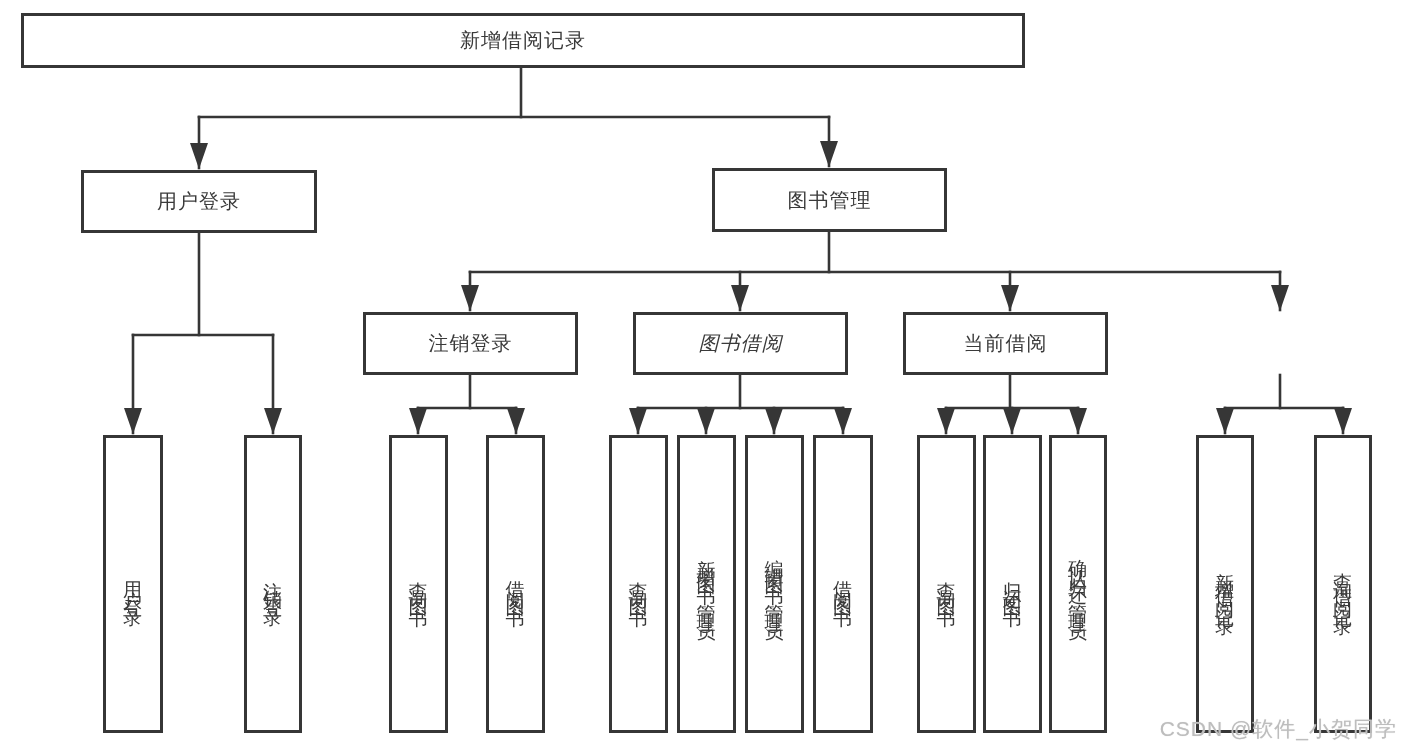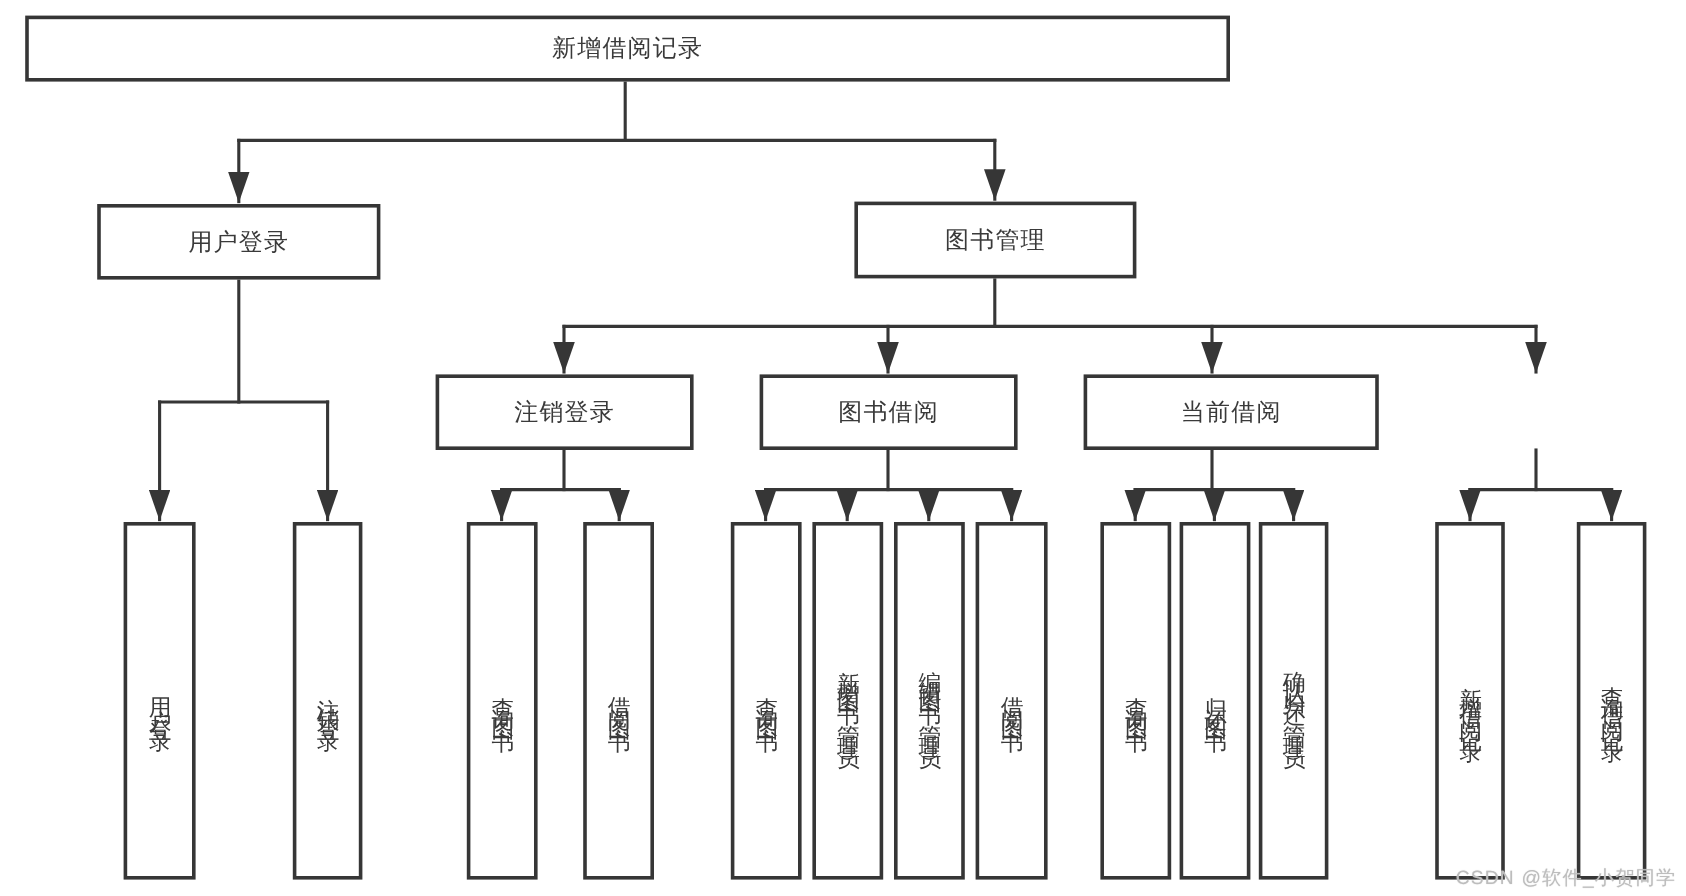--- a/index.html
+++ b/index.html
@@ -40,21 +40,21 @@
     text-orientation:mixed;
     font-size:19px;
     letter-spacing:9px;
     line-height:1;
     color:var(--text);
     white-space:nowrap;
   }
   .watermark{
     position:absolute;
     right:8px;bottom:4px;
-    font-size:16px;
+    font-size:21px;
     color:#bdbdbd;
     letter-spacing:1px;
     z-index:3;
     text-shadow:0 0 1px #d8d8d8;
   }
 </style>
 </head>
 <body>
 
 <div id="canvas">
@@ -116,24 +116,24 @@
   <div class="hbox" style="left:81px;top:170px;width:236px;height:63px;">
     <span>用户登录</span>
   </div>
   <div class="hbox" style="left:712px;top:168px;width:235px;height:64px;">
     <span>图书管理</span>
   </div>
 
   <div class="hbox" style="left:363px;top:312px;width:215px;height:63px;">
     <span>注销登录</span>
   </div>
-  <div class="hbox" style="left:633px;top:312px;width:215px;height:63px;">
+  <div class="hbox" style="left:633px;top:312px;width:215px;height:63px;font-style:italic;">
     <span>图书借阅</span>
   </div>
-  <div class="hbox" style="left:903px;top:312px;width:246px;height:63px;">
+  <div class="hbox" style="left:903px;top:312px;width:205px;height:63px;">
     <span>当前借阅</span>
   </div>
 
   <div class="vbox" style="left:103px;top:435px;width:60px;height:298px;">
     <span class="vtext">用户登录</span>
   </div>
   <div class="vbox" style="left:244px;top:435px;width:58px;height:298px;">
     <span class="vtext">注销登录</span>
   </div>
 

